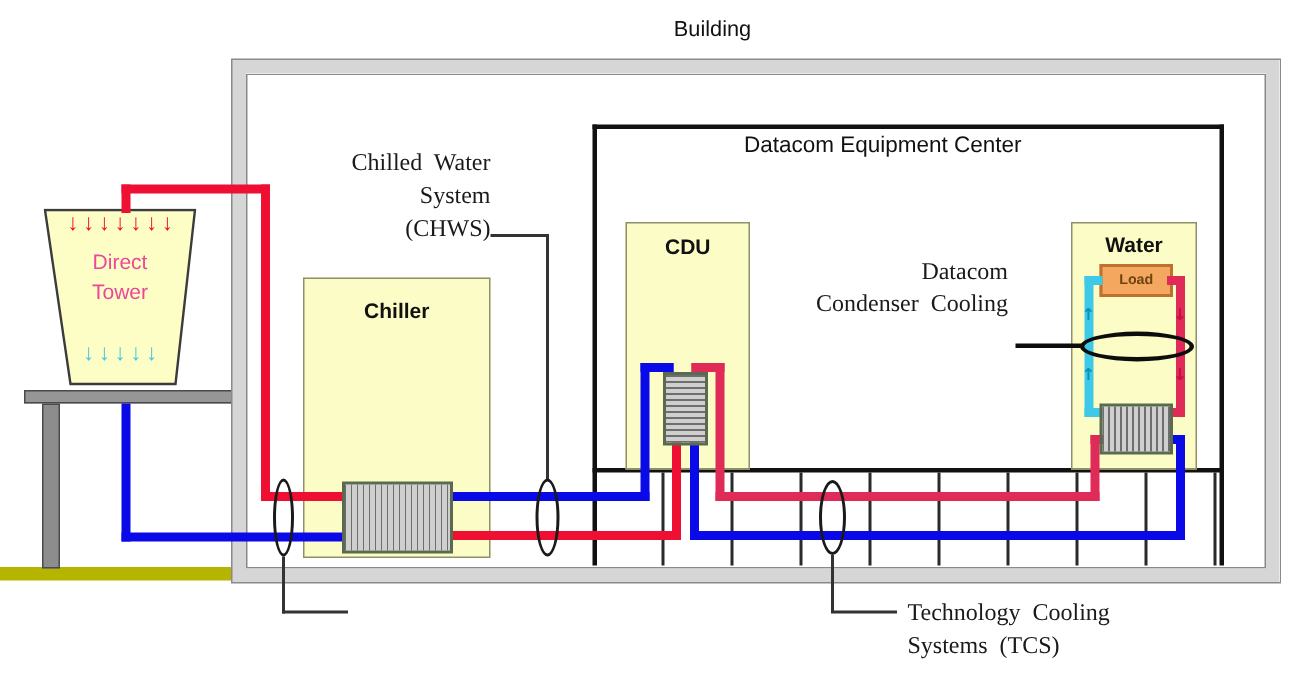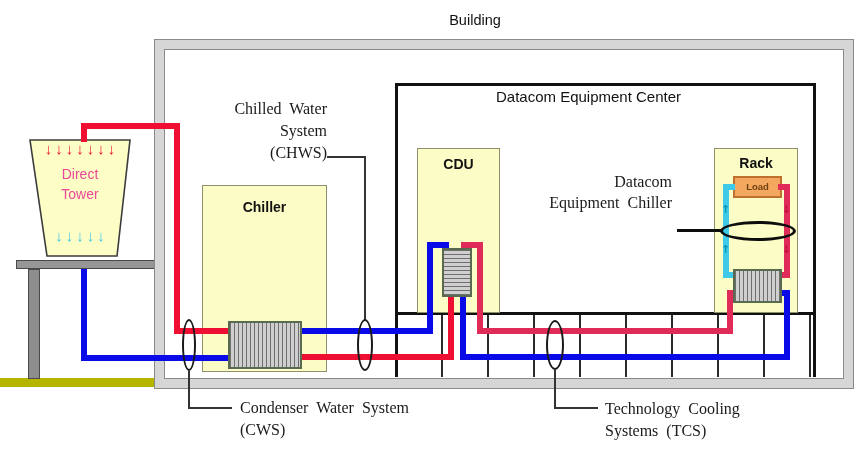--- a/index.html
+++ b/index.html
@@ -92,21 +92,21 @@
   <div class="abs tile" style="left:763px"></div>
   <div class="abs tile" style="left:809px"></div>
 
   <div class="abs ybox" id="chiller">
     <span>Chiller</span>
   </div>
   <div class="abs ybox" id="cdu">
     <span>CDU</span>
   </div>
   <div class="abs ybox" id="rack">
-    <span>Rack</span>
+    <span>Water</span>
   </div>
 
   <svg class="abs" style="left:29px;top:139px" width="102" height="119">
     <polygon points="1,1 101,1 88,117 18,117" fill="#fdfdc6" stroke="#3c3c3c" stroke-width="1.6"></polygon>
   </svg>
   <div class="abs arrow-row" id="hot-arrows">
     <span>↓</span>
     <span>↓</span>
     <span>↓</span>
     <span>↓</span>
@@ -183,24 +183,20 @@
   <div class="abs pump" style="left:546px;top:320px;width:18px;height:50px"></div>
   <div class="abs" id="decs-fan"></div>
 
   <div class="abs serif" id="chws-label">
     <div>Chilled Water</div>
     <div>System</div>
     <div>(CHWS)</div>
   </div>
   <div class="abs serif" id="decs-label">
     <div>Datacom</div>
-    <div>Equipment Chiller</div>
-  </div>
-  <div class="abs serif" id="cws-label">
-    <div>Condenser Water System</div>
-    <div>(CWS)</div>
+    <div>Condenser Cooling</div>
   </div>
   <div class="abs serif" id="tcs-label">
     <div>Technology Cooling</div>
     <div>Systems (TCS)</div>
   </div>
 
 </div>
 
 </body></html>

